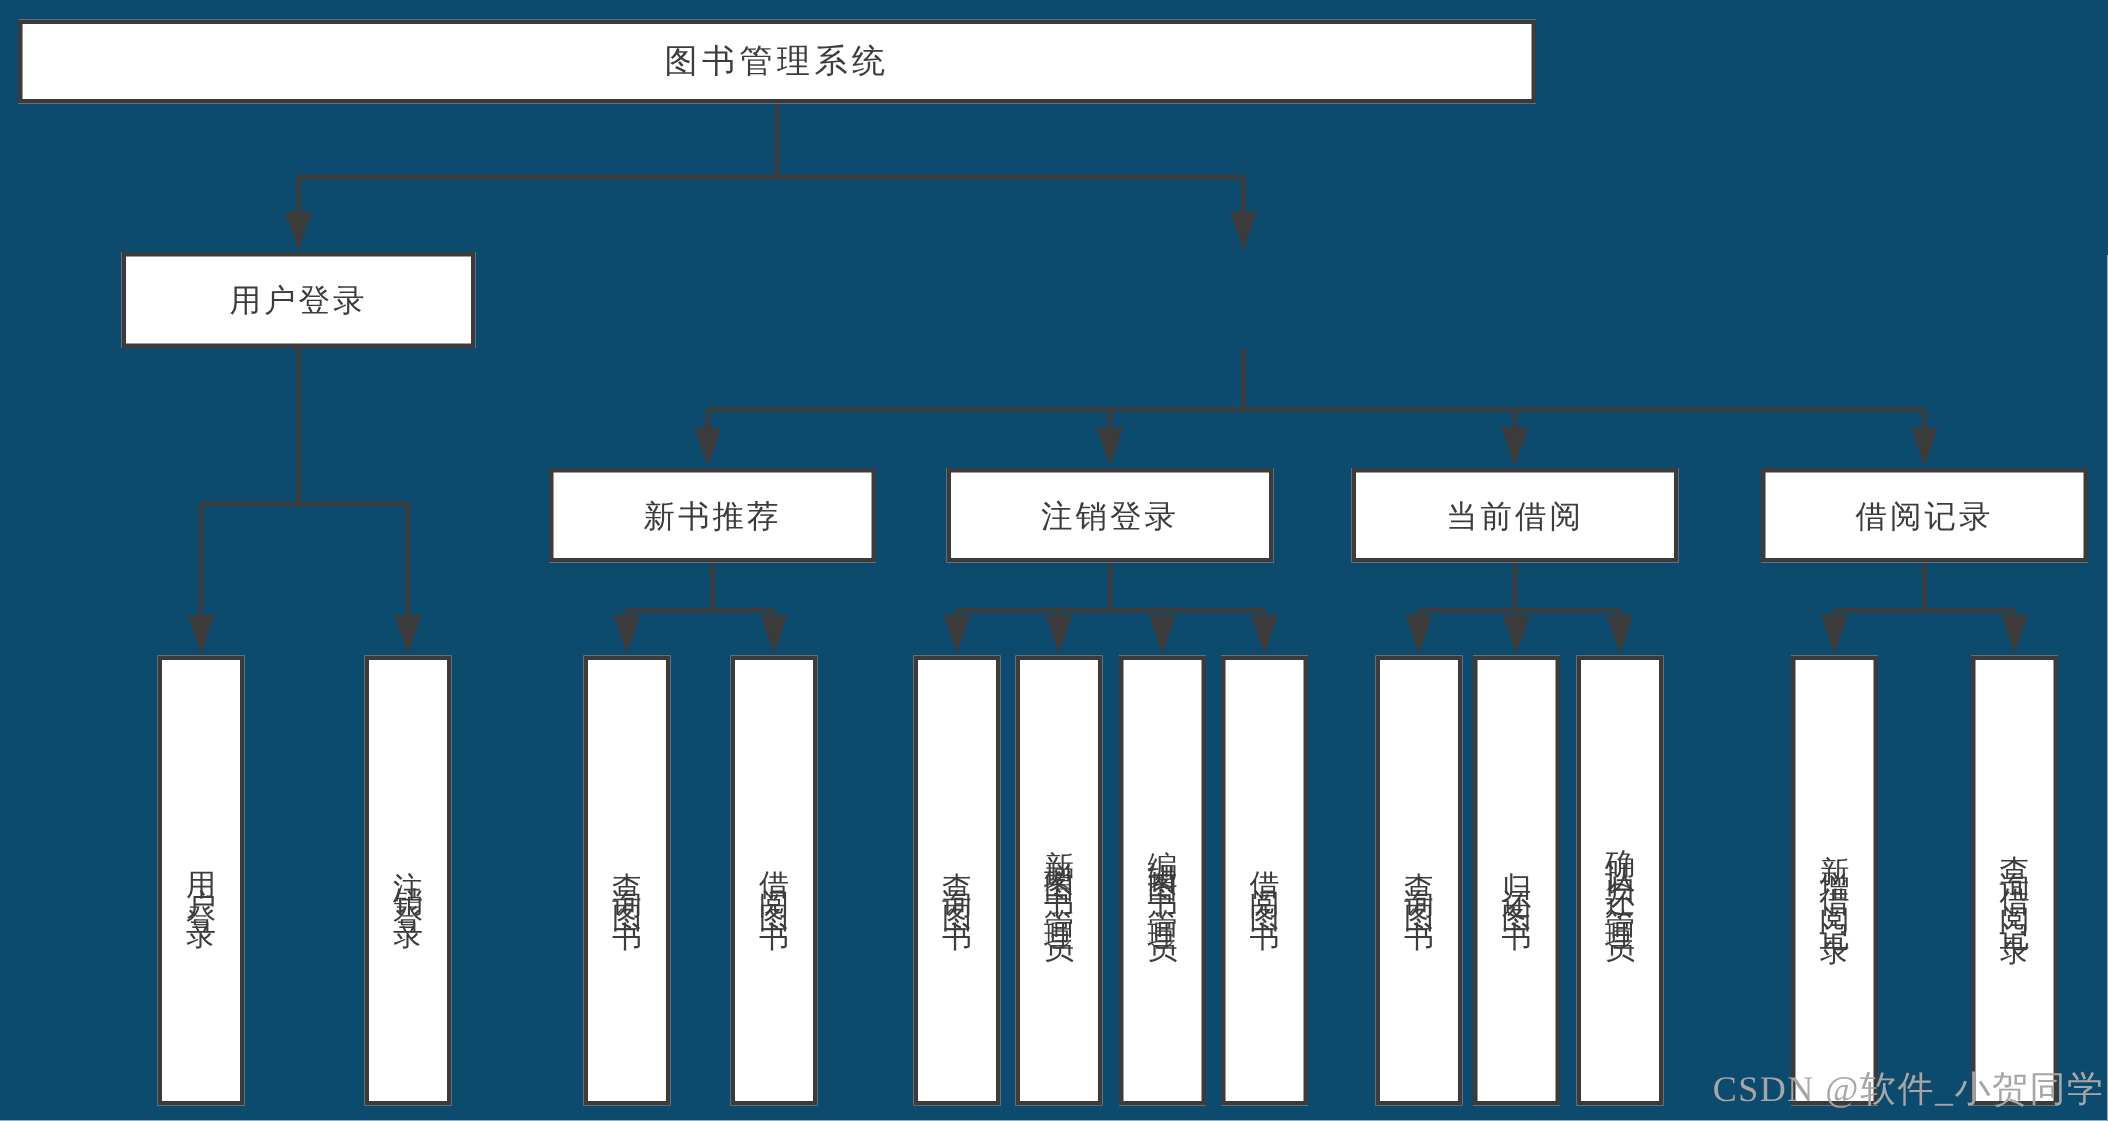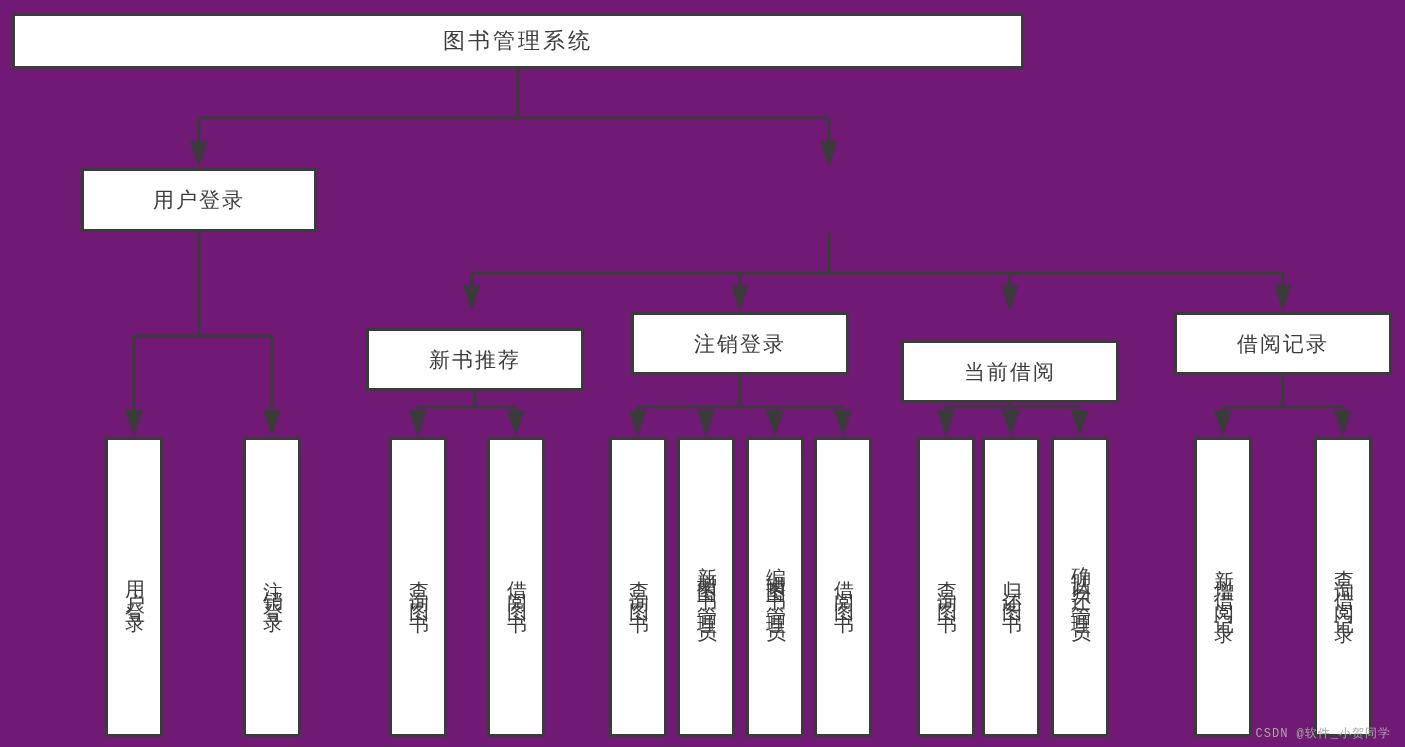--- a/index.html
+++ b/index.html
@@ -1,20 +1,20 @@
 <!DOCTYPE html>
 <html><head>
 <meta charset="utf-8">
 <style>
   html,body{margin:0;padding:0;background:#ffffff;}
   .stage{
     position:relative;
     width:1405px;height:747px;
-    background:#701a75;
-    font-family:Liberation Mono, monospace;
+    background:#0c4a6e;
+    font-family:Liberation Serif, serif;
     overflow:hidden;
   }
   .wires{position:absolute;left:0;top:0;width:1405px;height:747px;pointer-events:none;}
   .node{
     position:absolute;
     box-sizing:border-box;
     background:#ffffff;
     border:3px solid #3b3b3b;
     display:flex;align-items:center;justify-content:center;
     color:#3c3c3c;
@@ -24,22 +24,22 @@
   .vert .lbl{
     writing-mode:vertical-rl;
     text-orientation:mixed;
     font-size:20px;
     letter-spacing:11px;
     white-space:nowrap;
   }
   .vert.tight .lbl{letter-spacing:8px;}
   .watermark{
     position:absolute;
-    right:14px;bottom:5px;
-    font-size:12px;
+    right:2px;bottom:5px;
+    font-size:24px;
     color:#a6a6a6;
     letter-spacing:1px;
     z-index:5;
     text-align:right;
   }
 </style>
 </head>
 <body>
 
 <div class="stage">
@@ -76,27 +76,27 @@
   </svg>
 
   <div class="node root" style="left:12px;top:13px;width:1012px;height:56px;">
     <span class="lbl">图书管理系统</span>
   </div>
 
   <div class="node h2" style="left:81px;top:168px;width:236px;height:64px;">
     <span class="lbl">用户登录</span>
   </div>
 
-  <div class="node h3" style="left:366px;top:328px;width:218px;height:63px;">
+  <div class="node h3" style="left:366px;top:312px;width:218px;height:63px;">
     <span class="lbl">新书推荐</span>
   </div>
   <div class="node h3" style="left:631px;top:312px;width:218px;height:63px;">
     <span class="lbl">注销登录</span>
   </div>
-  <div class="node h3" style="left:901px;top:312px;width:218px;height:63px;margin-top:28px;">
+  <div class="node h3" style="left:901px;top:312px;width:218px;height:63px;">
     <span class="lbl">当前借阅</span>
   </div>
   <div class="node h3" style="left:1174px;top:312px;width:218px;height:63px;">
     <span class="lbl">借阅记录</span>
   </div>
 
   <div class="node vert" style="left:105px;top:437px;width:58px;height:300px;">
     <span class="lbl">用户登录</span>
   </div>
   <div class="node vert" style="left:243px;top:437px;width:58px;height:300px;">

